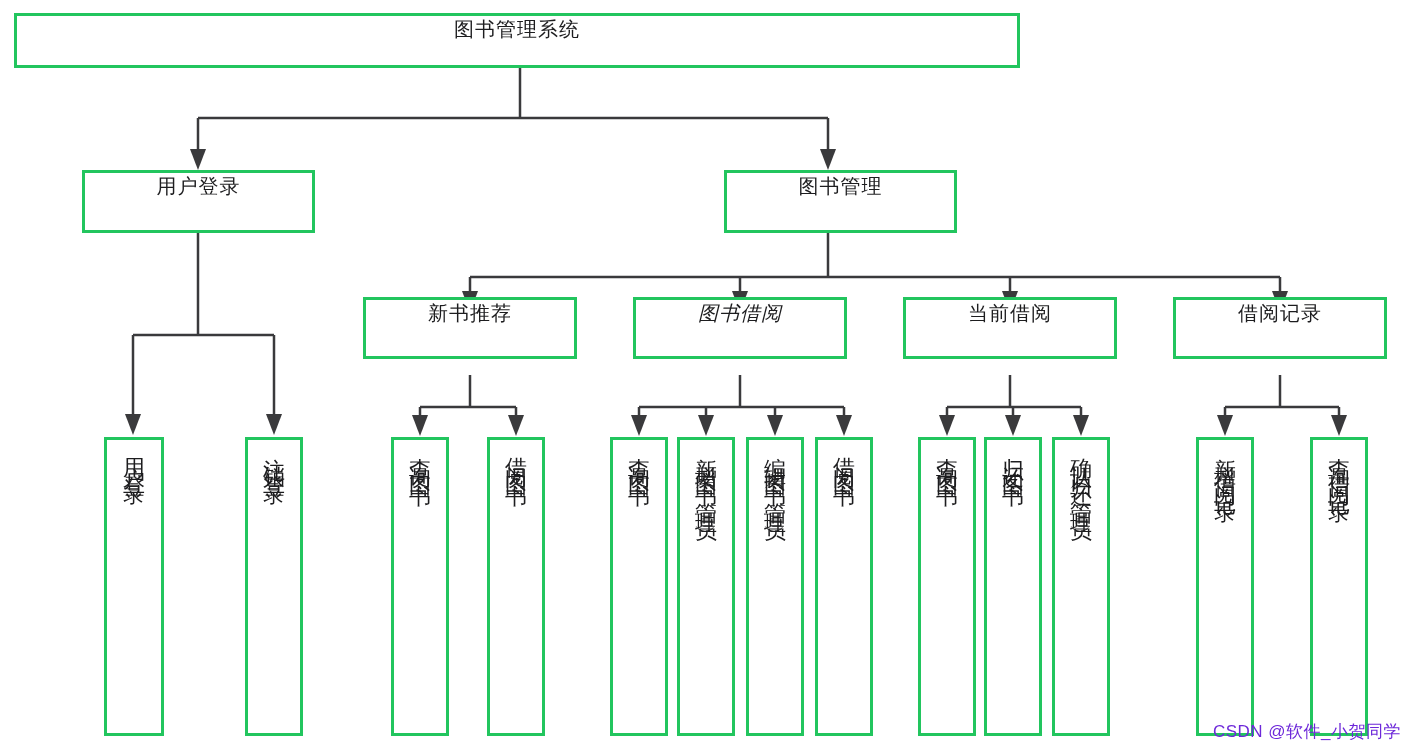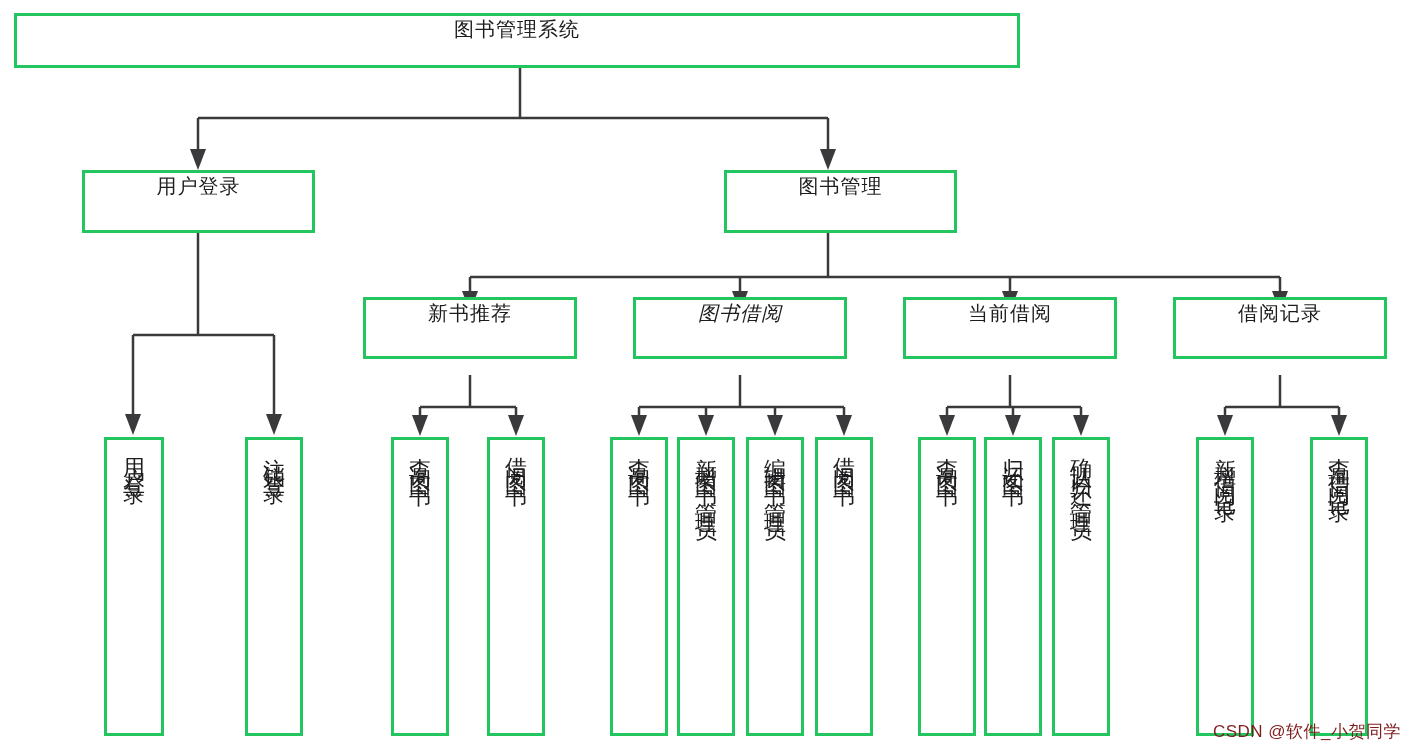--- a/index.html
+++ b/index.html
@@ -73,21 +73,21 @@
   .lf-9  { left: 918px; }
   .lf-10 { left: 984px; }
   .lf-11 { left: 1052px; }
   .lf-12 { left: 1196px; }
   .lf-13 { left: 1310px; }
   .watermark {
     position: absolute;
     right: 4px;
     bottom: 4px;
     font-size: 17px;
-    color: #7f1d1d;
+    color: #6d28d9;
     letter-spacing: 0.5px;
     white-space: nowrap;
   }
   .wire { stroke: #3a3a3c; stroke-width: 2.5; fill: none; }
   .head { fill: #3a3a3c; stroke: none; }
 </style>
 </head>
 <body>
 
 <div id="stage">

